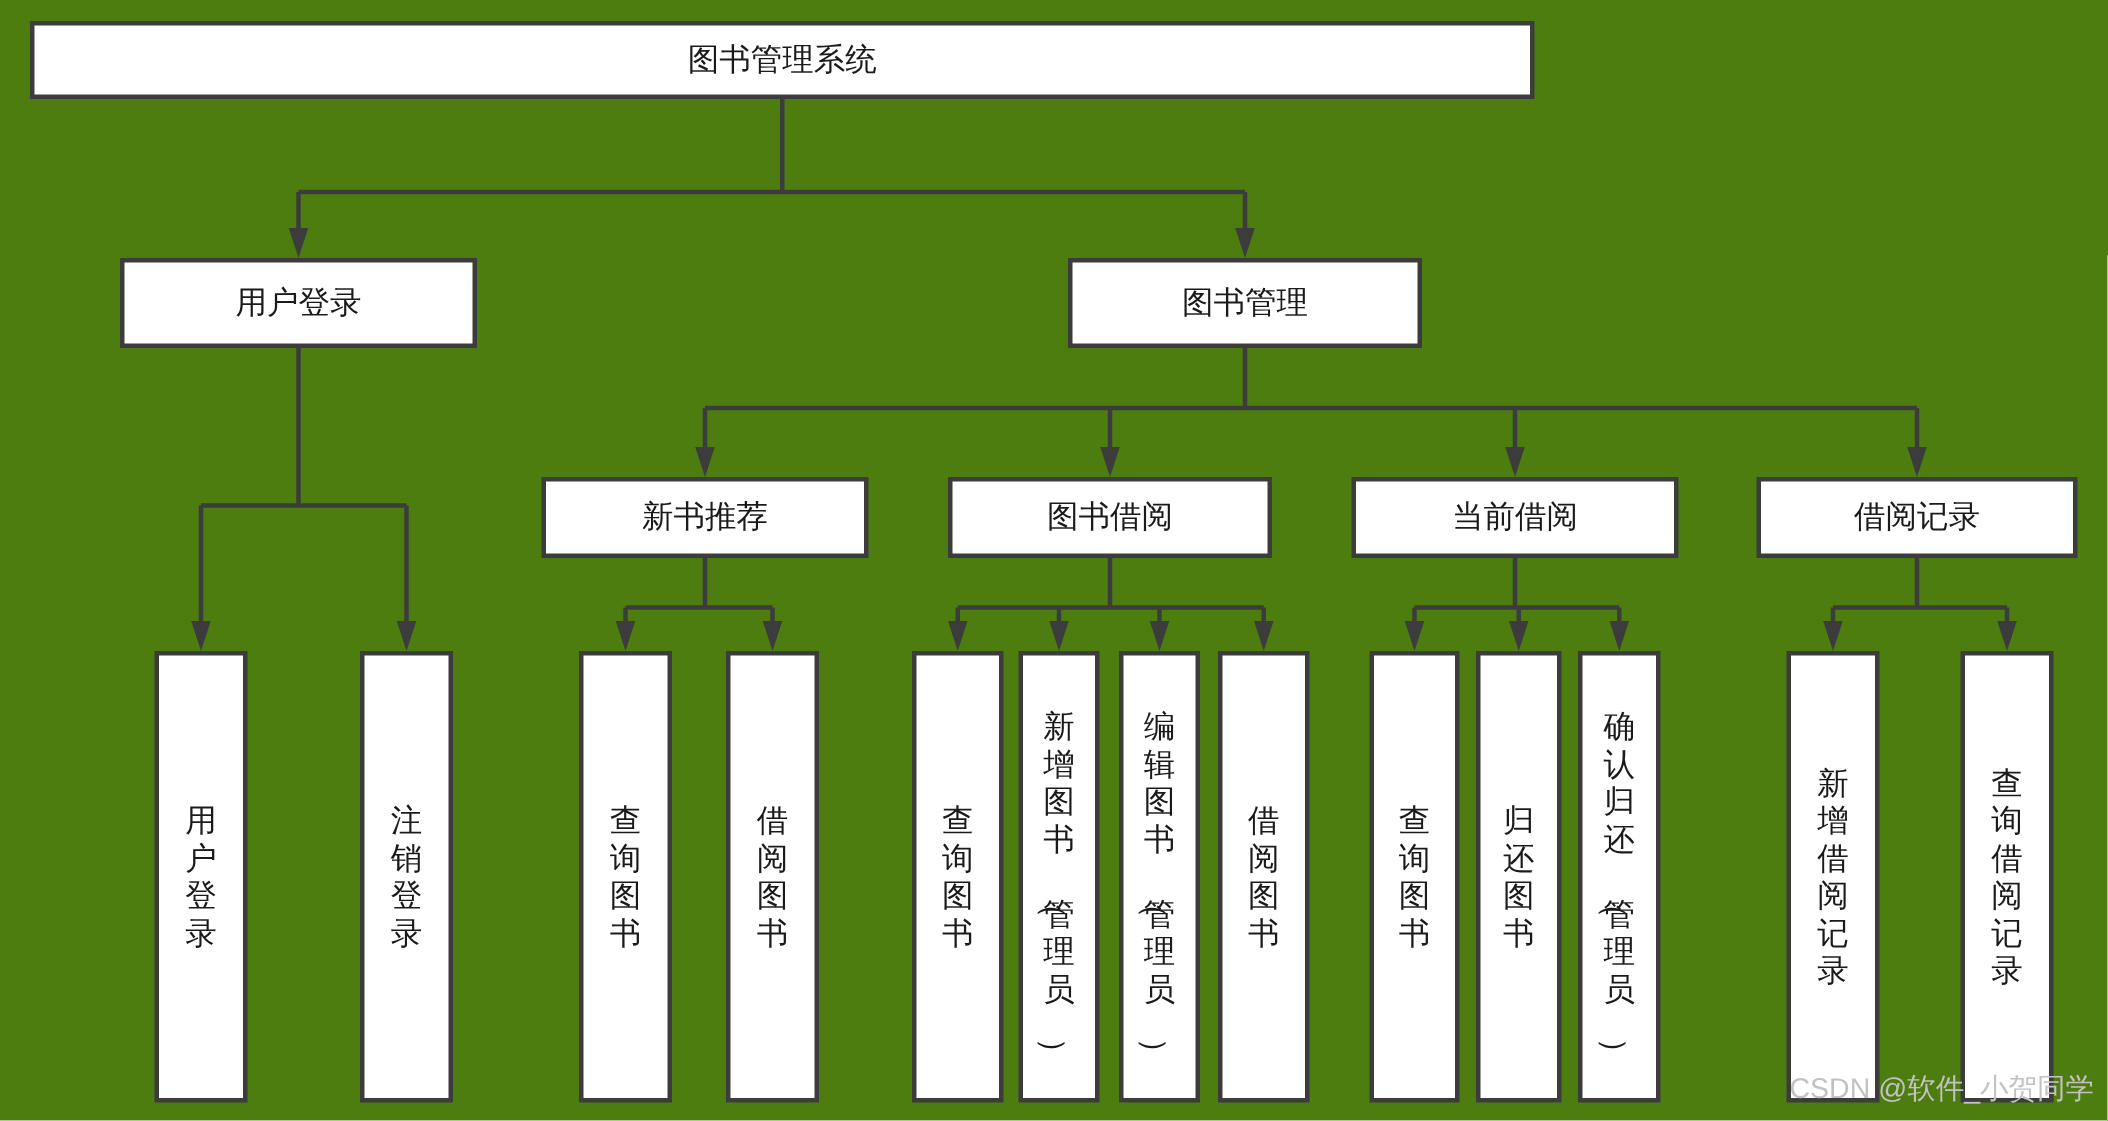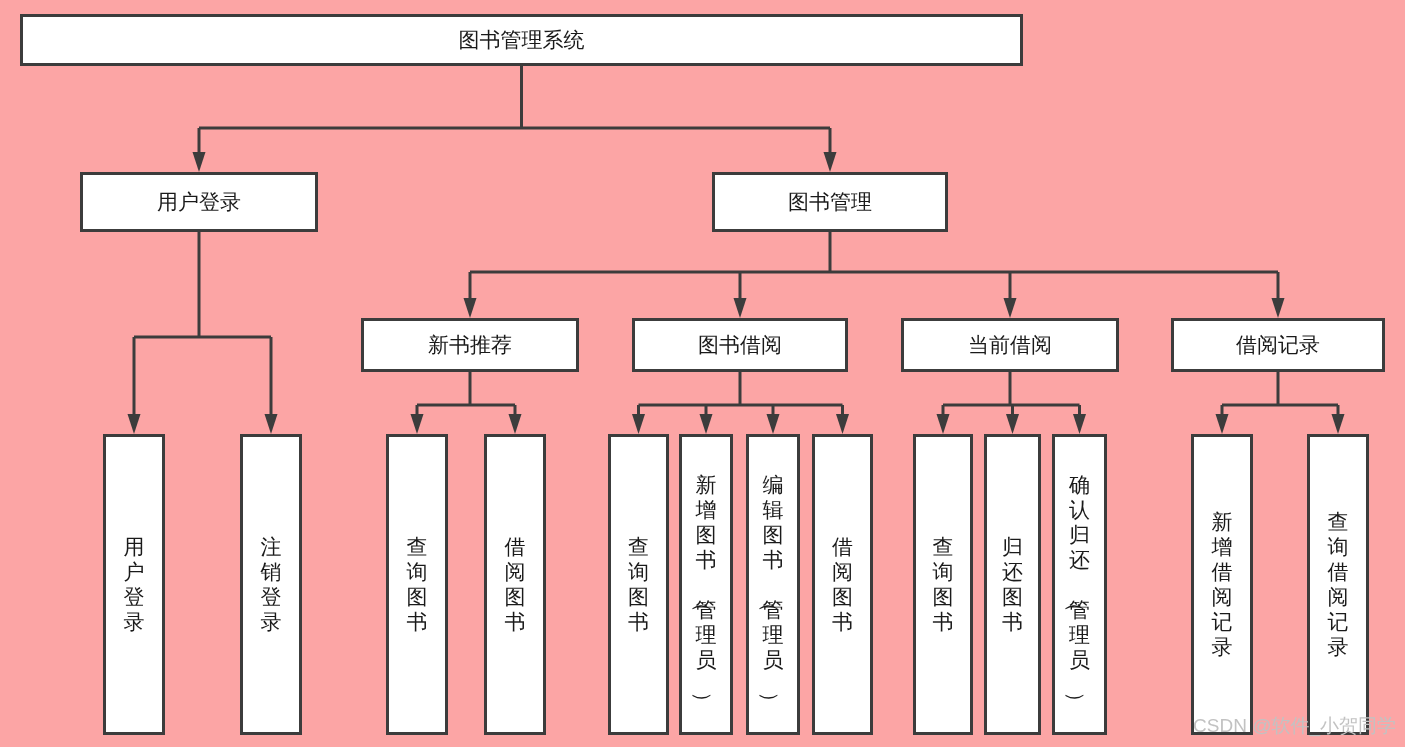--- a/index.html
+++ b/index.html
@@ -8,21 +8,21 @@
     padding: 0;
     background: #ffffff;
   }
   body {
     font-family: "Liberation Sans", "DejaVu Sans", sans-serif;
   }
   #diagram-root {
     position: relative;
     width: 1405px;
     height: 747px;
-    background: #fca5a5;
+    background: #4d7c0f;
     overflow: hidden;
   }
   svg.diagram-canvas {
     position: absolute;
     left: 0;
     top: 0;
     width: 1405px;
     height: 747px;
     display: block;
   }

